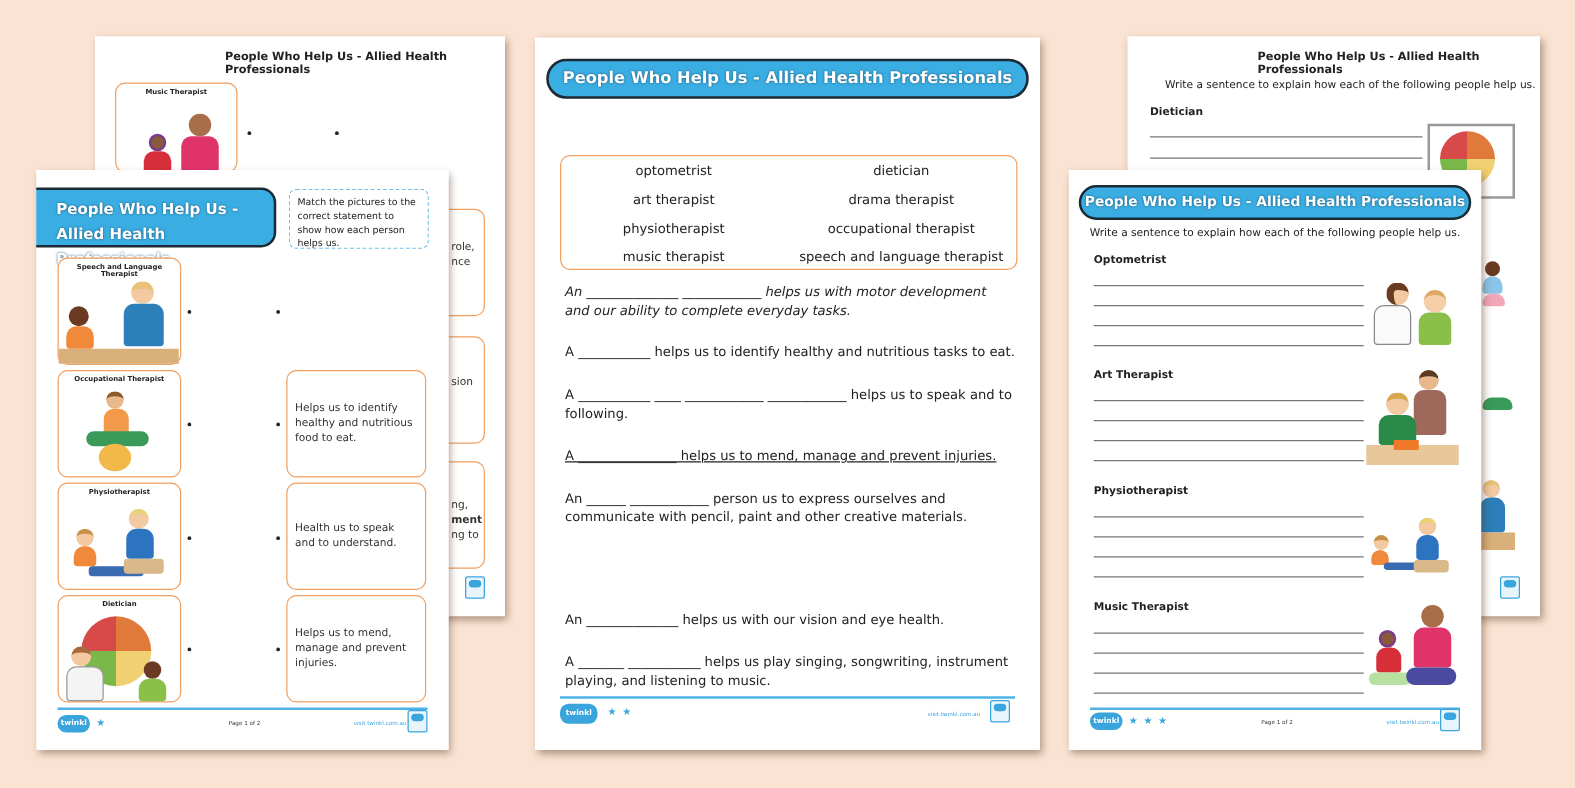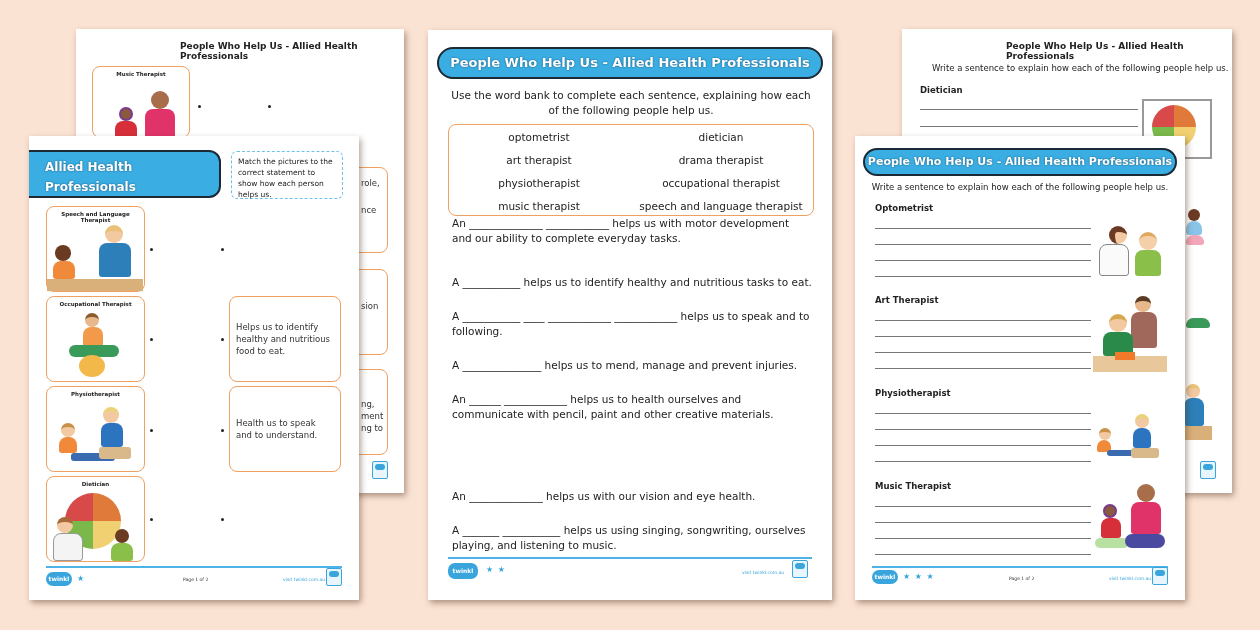--- a/index.html
+++ b/index.html
@@ -47,36 +47,37 @@
     <div class="fig" style="left:18px; top:18px; width:70px; height:54px;">
       <div class="head" style="left:8px; top:22px; width:14px; height:14px; background:#8a5a3c; border:2px solid #7a3b8f;"></div>
       <div class="body-shape" style="left:4px; top:36px; width:22px; height:18px; background:#d62f3a;"></div>
       <div class="head" style="left:40px; top:6px; width:18px; height:18px; background:#a86e4a;"></div>
       <div class="body-shape" style="left:34px; top:24px; width:30px; height:30px; background:#e0336a;"></div>
     </div>
   </div>
   <div class="dot" style="left:122px; top:76px;"></div>
   <div class="dot" style="left:192px; top:76px;"></div>
   <div class="orange-box" style="left:200px; top:138px; width:112px; height:86px;">
-    <div class="stmt" style="position:absolute; left:84px; top:9px; padding:0;">role,</div>
+    <div class="stmt" style="position:absolute; left:84px; top:24px; padding:0;">role,</div>
     <div class="stmt" style="position:absolute; left:84px; top:36px; padding:0;">nce</div>
   </div>
   <div class="orange-box" style="left:200px; top:240px; width:112px; height:86px;">
     <div class="stmt" style="position:absolute; left:84px; top:30px; padding:0;text-align:right;">sion</div>
   </div>
   <div class="orange-box" style="left:200px; top:340px; width:112px; height:86px;">
     <div class="stmt" style="position:absolute; left:84px; top:28px; padding:0;">ng,</div>
-    <div class="stmt" style="position:absolute; left:84px; top:40px; padding:0;">ment</div>
+    <div class="stmt" style="position:absolute; left:84px; top:40px; padding:0;font-weight:bold;">ment</div>
     <div class="stmt" style="position:absolute; left:84px; top:52px; padding:0;">ng to</div>
   </div>
   <div class="badge" style="left:296px; top:432px;"></div>
 </div>
 
 <div class="sheet" style="left:29px; top:136px; width:330px; height:464px;">
   <div class="blue-banner" style="left:-6px; top:14px; width:198px; height:48px; border-radius:0 12px 12px 0; padding:5px 0 0 20px; font-size:12px; line-height:20px;">
+    <div>People Who Help Us -</div>
     <div>Allied Health Professionals</div>
   </div>
   <div style="position:absolute; left:202px; top:15px; width:112px; height:48px; border:1.5px dashed #6cc0ea; border-radius:6px; padding:4px 6px; font-size:7.5px; line-height:11px;">
     <span>Match the pictures to the correct statement to show how each person helps us.</span>
   </div>
 
   <div class="orange-box" style="left:17px; top:70px; width:99px; height:86px;">
     <div class="card-title">Speech and Language Therapist</div>
     <div class="fig" style="left:0; top:14px; width:96px; height:70px;">
       <div style="position:absolute; left:0; bottom:0; width:96px; height:12px; background:#d9b07a;"></div>
@@ -126,51 +127,53 @@
     <div class="fig" style="left:4px; top:14px; width:90px; height:70px;">
       <div style="position:absolute; left:14px; top:2px; width:56px; height:56px; border-radius:50%; background:conic-gradient(#e07a3a 0 25%, #f0d070 25% 50%, #7ab84a 50% 75%, #d84a4a 75% 100%);"></div>
       <div class="head" style="left:6px; top:26px; width:16px; height:16px; background:#f2c9a0; border-top:5px solid #a86a3a;"></div>
       <div class="body-shape" style="left:2px; top:42px; width:30px; height:28px; background:#f4f4f4; border:1px solid #999;"></div>
       <div class="head" style="left:64px; top:38px; width:14px; height:14px; background:#6b3a22;"></div>
       <div class="body-shape" style="left:60px; top:52px; width:22px; height:18px; background:#8ac04a;"></div>
     </div>
   </div>
   <div class="dot" style="left:121px; top:382px;"></div>
   <div class="dot" style="left:192px; top:382px;"></div>
+  <div class="orange-box" style="left:200px; top:340px; width:112px; height:86px;">
+    <div class="stmt" style="padding-top:24px;">Helps us to mend, manage and prevent injuries.</div>
+  </div>
 
   <div class="footer-line" style="left:17px; top:430px; width:296px;"></div>
   <div class="twinkl" style="left:17px; top:436px;">twinkl</div>
   <div class="stars" style="left:48px; top:438px;">★</div>
   <div class="pagenum" style="left:154px; top:441px;">Page 1 of 2</div>
   <div class="visit" style="left:254px; top:441px;">visit twinkl.com.au</div>
   <div class="badge" style="left:297px; top:432px;"></div>
 </div>
 
 <div class="sheet" style="left:428px; top:30px; width:404px; height:570px;">
   <div class="blue-banner" style="left:9px; top:17px; width:386px; height:32px; border-radius:16px; font-size:13px; line-height:28px; text-align:center;">People Who Help Us - Allied Health Professionals</div>
-  <div style="position:absolute; left:20px; top:58px; width:366px; text-align:center; font-size:10.5px; line-height:15px;">Use the word bank to complete each sentence, explaining how each of the following people help us.</div>
 
   <div class="wb">
     <div class="wb-item" style="left:0; top:6px;">optometrist</div>
     <div class="wb-item" style="left:0; top:29px;">art therapist</div>
     <div class="wb-item" style="left:0; top:52px;">physiotherapist</div>
     <div class="wb-item" style="left:0; top:75px;">music therapist</div>
     <div class="wb-item" style="left:182px; top:6px;">dietician</div>
     <div class="wb-item" style="left:182px; top:29px;">drama therapist</div>
     <div class="wb-item" style="left:182px; top:52px;">occupational therapist</div>
     <div class="wb-item" style="left:182px; top:75px;">speech and language therapist</div>
   </div>
 
-  <div class="sent" style="top:186px;">An ______________ ____________ helps us with motor development and our ability to complete everyday tasks.</div>
+  <div class="sent" style="top:197px;font-style:italic;">An ______________ ____________ helps us with motor development and our ability to complete everyday tasks.</div>
   <div class="sent" style="top:245px;">A ___________ helps us to identify healthy and nutritious tasks to eat.</div>
   <div class="sent" style="top:279px;">A ___________ ____ ____________ ____________ helps us to speak and to following.</div>
-  <div class="sent" style="top:328px;">A _______________ helps us to mend, manage and prevent injuries.</div>
-  <div class="sent" style="top:362px;">An ______ ____________ helps us to health ourselves and communicate with pencil, paint and other creative materials.</div>
+  <div class="sent" style="top:328px;text-decoration:underline;">A _______________ helps us to mend, manage and prevent injuries.</div>
+  <div class="sent" style="top:362px;">An ______ ____________ person us to express ourselves and communicate with pencil, paint and other creative materials.</div>
   <div class="sent" style="top:459px;">An ______________ helps us with our vision and eye health.</div>
-  <div class="sent" style="top:493px;">A _______ ___________ helps us using singing, songwriting, ourselves playing, and listening to music.</div>
+  <div class="sent" style="top:493px;">A _______ ___________ helps us play singing, songwriting, instrument playing, and listening to music.</div>
 
   <div class="footer-line" style="left:20px; top:527px; width:364px;"></div>
   <div class="twinkl" style="left:20px; top:533px; width:30px; height:16px; line-height:16px;">twinkl</div>
   <div class="stars" style="left:58px; top:535px;">★ ★</div>
   <div class="visit" style="left:314px; top:540px;">visit twinkl.com.au</div>
   <div class="badge" style="left:364px; top:530px;"></div>
 </div>
 
 <div class="sheet" style="left:902px; top:29px; width:330px; height:464px;">
   <div class="hdr-small" style="left:104px; top:12px;">People Who Help Us - Allied Health Professionals</div>

